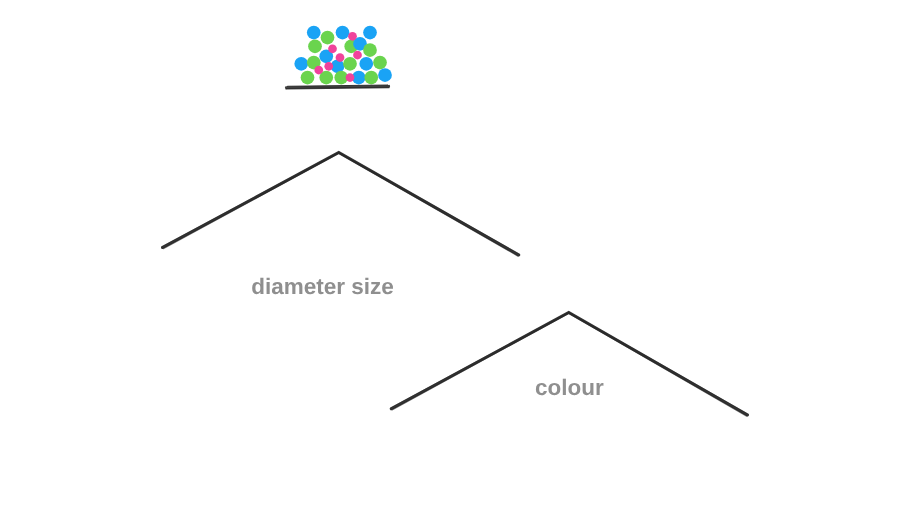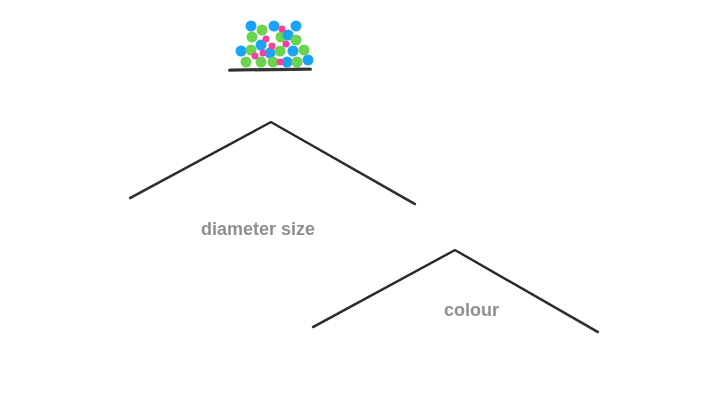--- a/index.html
+++ b/index.html
@@ -1,20 +1,20 @@
 <!DOCTYPE html>
 <html><head>
   <meta charset="utf-8">
   <style>
     html, body { margin: 0; padding: 0; background: #ffffff; }
     body { width: 720px; height: 405px; position: relative; overflow: hidden; font-family: "Liberation Sans", sans-serif; }
     .canvas { position: absolute; left: 0; top: 0; width: 720px; height: 405px; }
     .label { position: absolute; font-weight: bold; font-size: 18px; color: #8f8f8f; white-space: nowrap; }
     #label-diameter { left: 201px; top: 172px; margin-top: 47px; }
-    #label-colour { left: 444px; top: 300px; }
+    #label-colour { left: 428px; top: 300px; }
   </style>
 </head>
 <body>
 
 <svg class="canvas" width="720" height="405" viewBox="0 0 720 405" xmlns="http://www.w3.org/2000/svg">
   <g id="cluster-group">
       <circle cx="251" cy="26" r="5.5" fill="#1aa3f5"></circle>
       <circle cx="262" cy="30" r="5.5" fill="#6ad44e"></circle>
       <circle cx="274" cy="26" r="5.5" fill="#1aa3f5"></circle>
       <circle cx="296" cy="26" r="5.5" fill="#1aa3f5"></circle>

